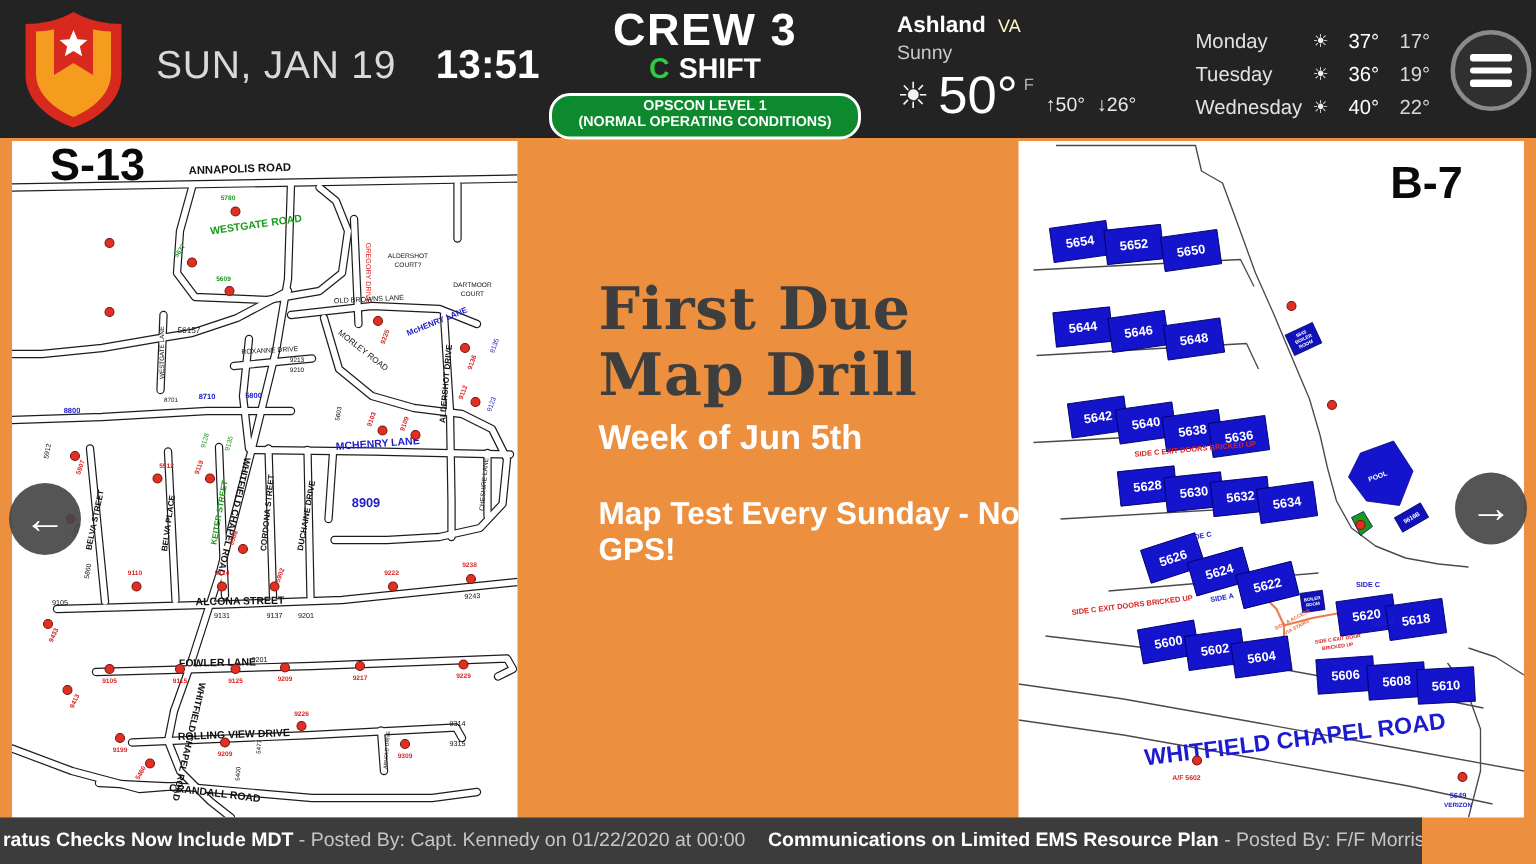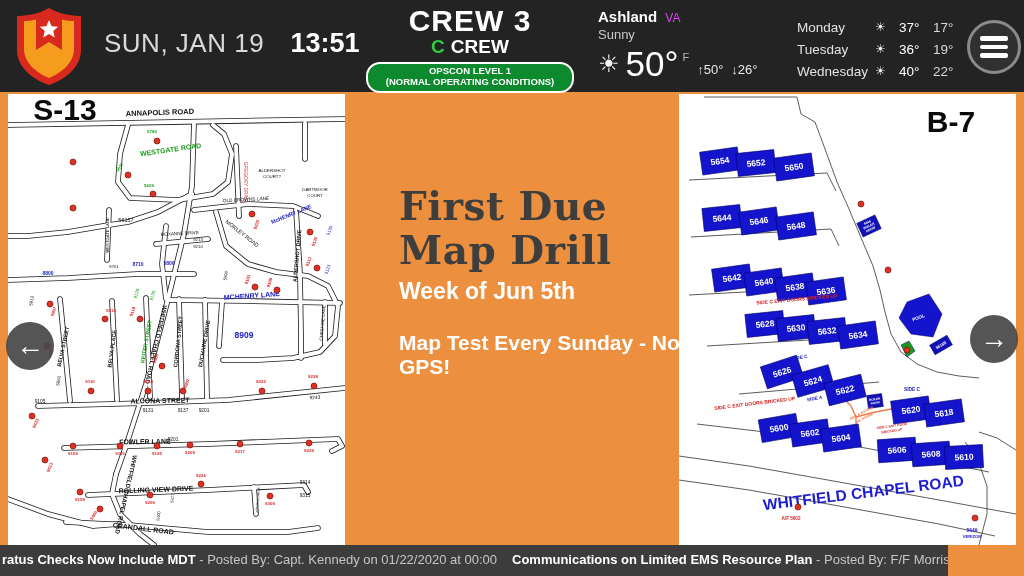--- a/index.html
+++ b/index.html
@@ -18,21 +18,21 @@
   #crew-title { font-size:30px; font-weight:bold; letter-spacing:1px; }
   #shift-line { font-size:19px; font-weight:bold; margin-top:-2px; }
   #shift-letter { color:#2ECC40; }
   #shift-word { color:#fff; margin-left:6px; }
   #opscon-pill { margin:4px auto 0; width:208px; border:2px solid #fff; border-radius:14px;
                  background:#0E8A2E; padding:2px 4px 3px; line-height:1.15; }
   #opscon-pill div { font-size:9.5px; font-weight:bold; color:#fff; white-space:nowrap; }
   #weather { position:absolute; left:598px; top:8px; width:180px; }
   .city-line { font-size:15px; }
   .city-name { font-weight:bold; }
-  .city-state { color:#d946ef; font-size:12px; margin-left:4px; }
+  .city-state { color:#fef9c3; font-size:12px; margin-left:4px; }
   .cond-line { font-size:13px; color:#c9c9c9; margin-top:2px; }
   .temp-row { display:flex; align-items:center; margin-top:2px; }
   .sun-big { font-size:24px; color:#f2f2f2; margin-right:6px; }
   .temp-big { font-size:35px; font-weight:300; color:#fff; }
   .temp-unit { font-size:11px; color:#b5b5b5; margin:-14px 0 0 4px; }
   .hilo { font-size:13px; color:#e8e8e8; margin:10px 0 0 8px; white-space:nowrap; }
   .hilo .arr { font-size:13px; }
   #forecast { position:absolute; left:797px; top:16px; width:168px; font-size:13.5px; color:#e2e2e2; }
   .fc-row { display:grid; grid-template-columns:78px 24px 34px 30px; align-items:center; height:22px; }
   .fc-sun { color:#f0f0f0; font-size:12px; }
@@ -82,21 +82,21 @@
       <path d="M24 12 L24 44 L37 36 L50 44 L50 12 C45 11 40 9.5 37 8 C34 9.5 29 11 24 12 Z" fill="#D8291F"></path>
       <path d="M37 14 L39.6 20.2 L46.3 20.7 L41.2 25 L42.8 31.5 L37 28 L31.2 31.5 L32.8 25 L27.7 20.7 L34.4 20.2 Z" fill="#fff"></path>
     </svg>
     <div id="datetime">
       <span id="date-text">SUN, JAN 19</span>
       <span id="time-text">13:51</span>
     </div>
     <div id="crewblock">
       <div id="crew-title">CREW 3</div>
       <div id="shift-line">
-        <span id="shift-letter">C</span><span id="shift-word">CREW</span>
+        <span id="shift-letter">C</span><span id="shift-word">SHIFT</span>
       </div>
       <div id="opscon-pill">
         <div>OPSCON LEVEL 1</div>
         <div>(NORMAL OPERATING CONDITIONS)</div>
       </div>
     </div>
     <div id="weather">
       <div class="city-line">
         <span class="city-name">Ashland</span>
         <span class="city-state">VA</span>

